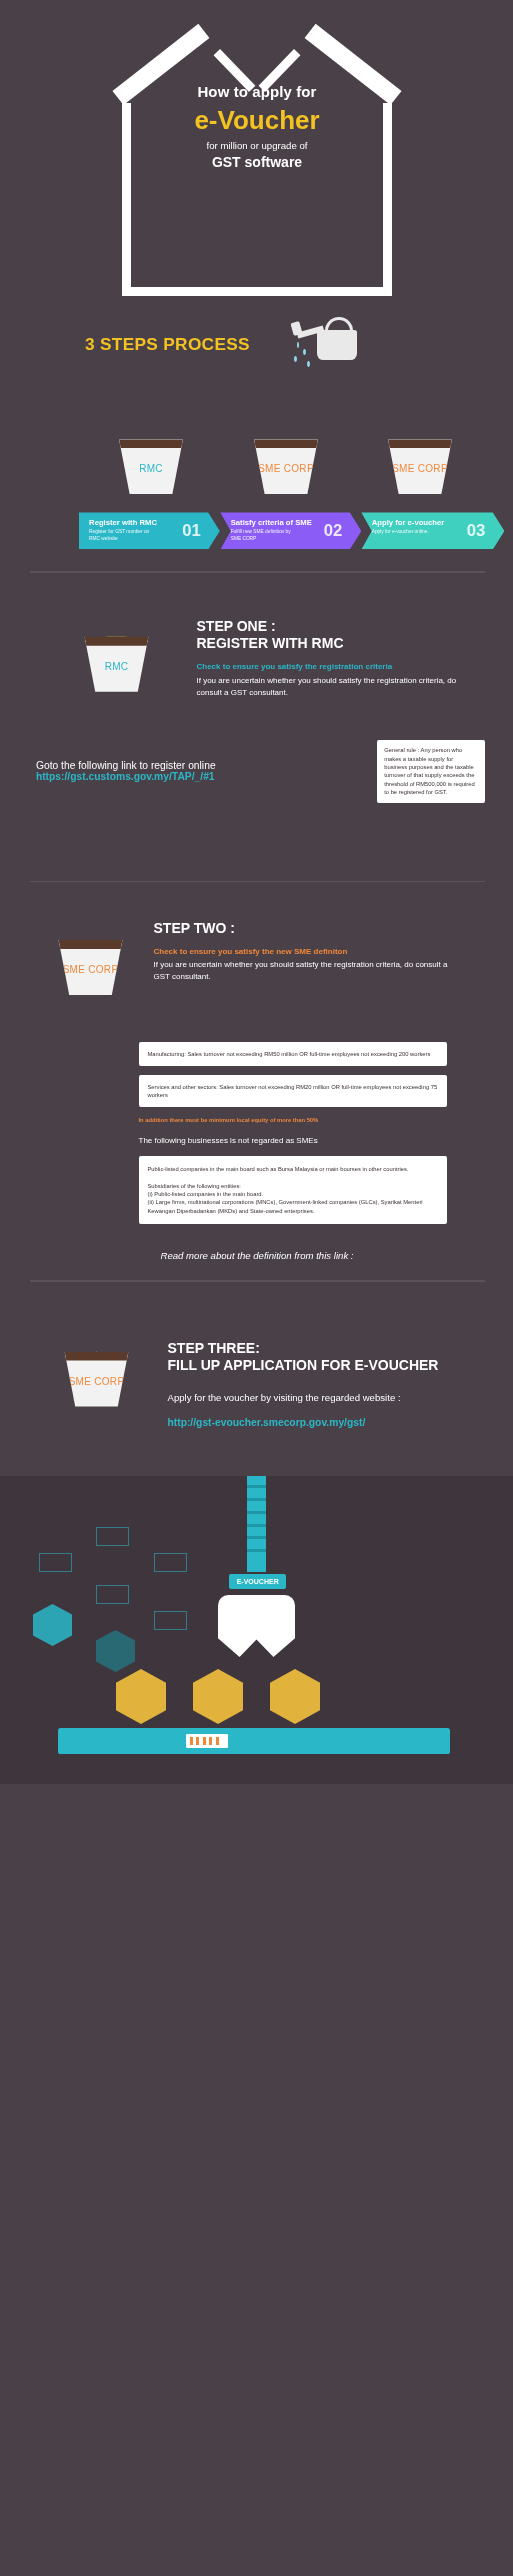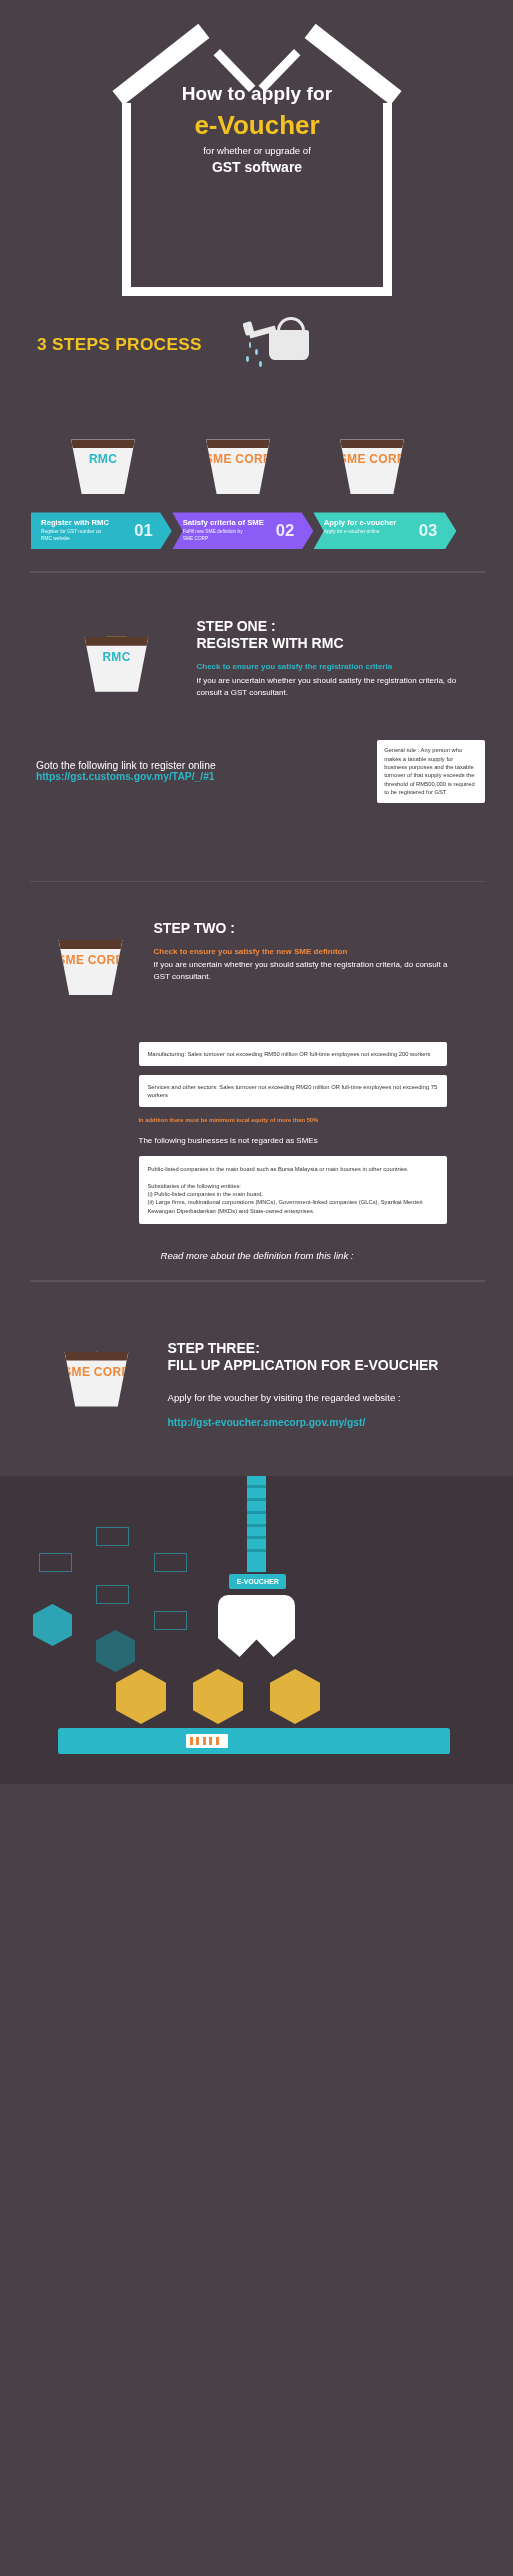--- a/index.html
+++ b/index.html
@@ -72,34 +72,35 @@
     bottom: 0;
     height: 9px;
     background: #ffffff;
   }
   .header-text {
     position: absolute;
     left: 19px; right: 19px;
     top: 83px;
     text-align: center;
   }
-  .h-line1 { font-size: 19px; font-weight: bold; letter-spacing: 0.1px; }
+  .h-line1 { font-size: 15px; font-weight: bold; letter-spacing: 0.1px; }
   .h-line2 {
     font-size: 26px;
     font-weight: bold;
     color: #f4c321;
     margin: 5.1px 0 3.9px;
   }
   .h-line3 { font-size: 9.6px; line-height: 1.35; }
   .h-line4 { font-size: 14px; font-weight: bold; margin-top: 1px; }
 
   
   .steps-sec {
     position: relative;
     padding: 6.4px 0 0;
+    margin-left: 48px;
   }
   .steps-title {
     position: absolute;
     left: 37px;
     top: 0;
     font-size: 17.3px;
     font-weight: bold;
     color: #f4c321;
     letter-spacing: 0.3px;
   }
@@ -169,24 +170,24 @@
   }
   .pot .soil {
     position: absolute;
     top: 0; left: 0; right: 0;
     height: 9px;
     background: #5a3a2a;
     clip-path: polygon(8% 0, 92% 0, 90% 100%, 10% 100%);
   }
   .pot-label {
     position: relative;
-    font-size: 12px;
-    font-weight: bold;
+    font-size: 10px;
+    font-weight: normal;
     color: #2ab7c8;
-    padding-bottom: 28px;
+    padding-bottom: 20px;
     letter-spacing: 0.3px;
   }
   .pot-label.orange { color: #f0883a; }
   .stem {
     position: absolute;
     left: 50%;
     bottom: 100%;
     width: 1.9px;
     background: #6ea83c;
     transform: translateX(-50%);
@@ -371,21 +372,21 @@
       <div class="chev"></div>
       <div class="roof-left"></div>
       <div class="roof-right"></div>
       <div class="wall-left"></div>
       <div class="wall-right"></div>
       <div class="floor"></div>
     </div>
     <div class="header-text">
       <div class="h-line1">How to apply for</div>
       <div class="h-line2">e-Voucher</div>
-      <div class="h-line3">for whether or upgrade of</div>
+      <div class="h-line3">for million or upgrade of</div>
       <div class="h-line4">GST software</div>
     </div>
   </div>
 
   <div class="steps-sec">
     <div class="steps-title">3 STEPS PROCESS</div>
 
     <div class="can">
       <div class="can-handle"></div>
       <div class="can-body"></div>

